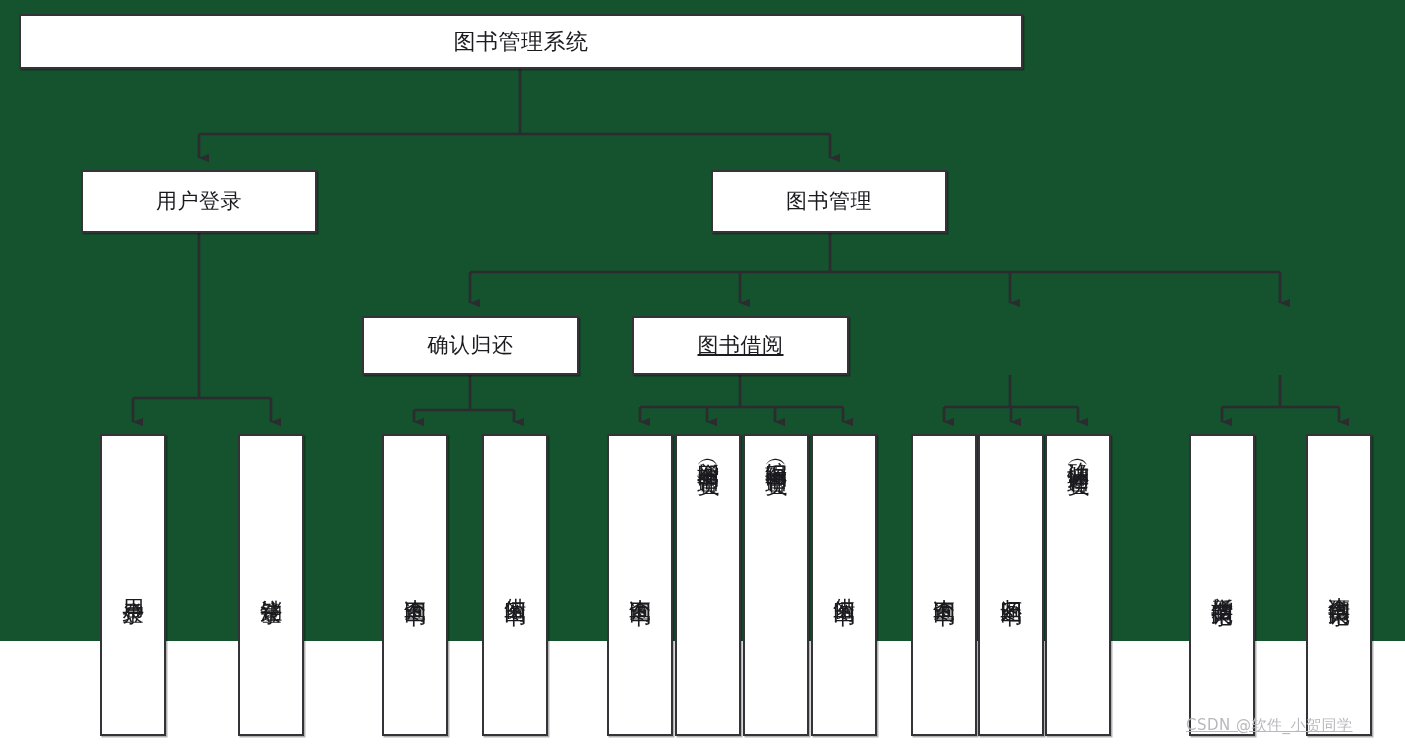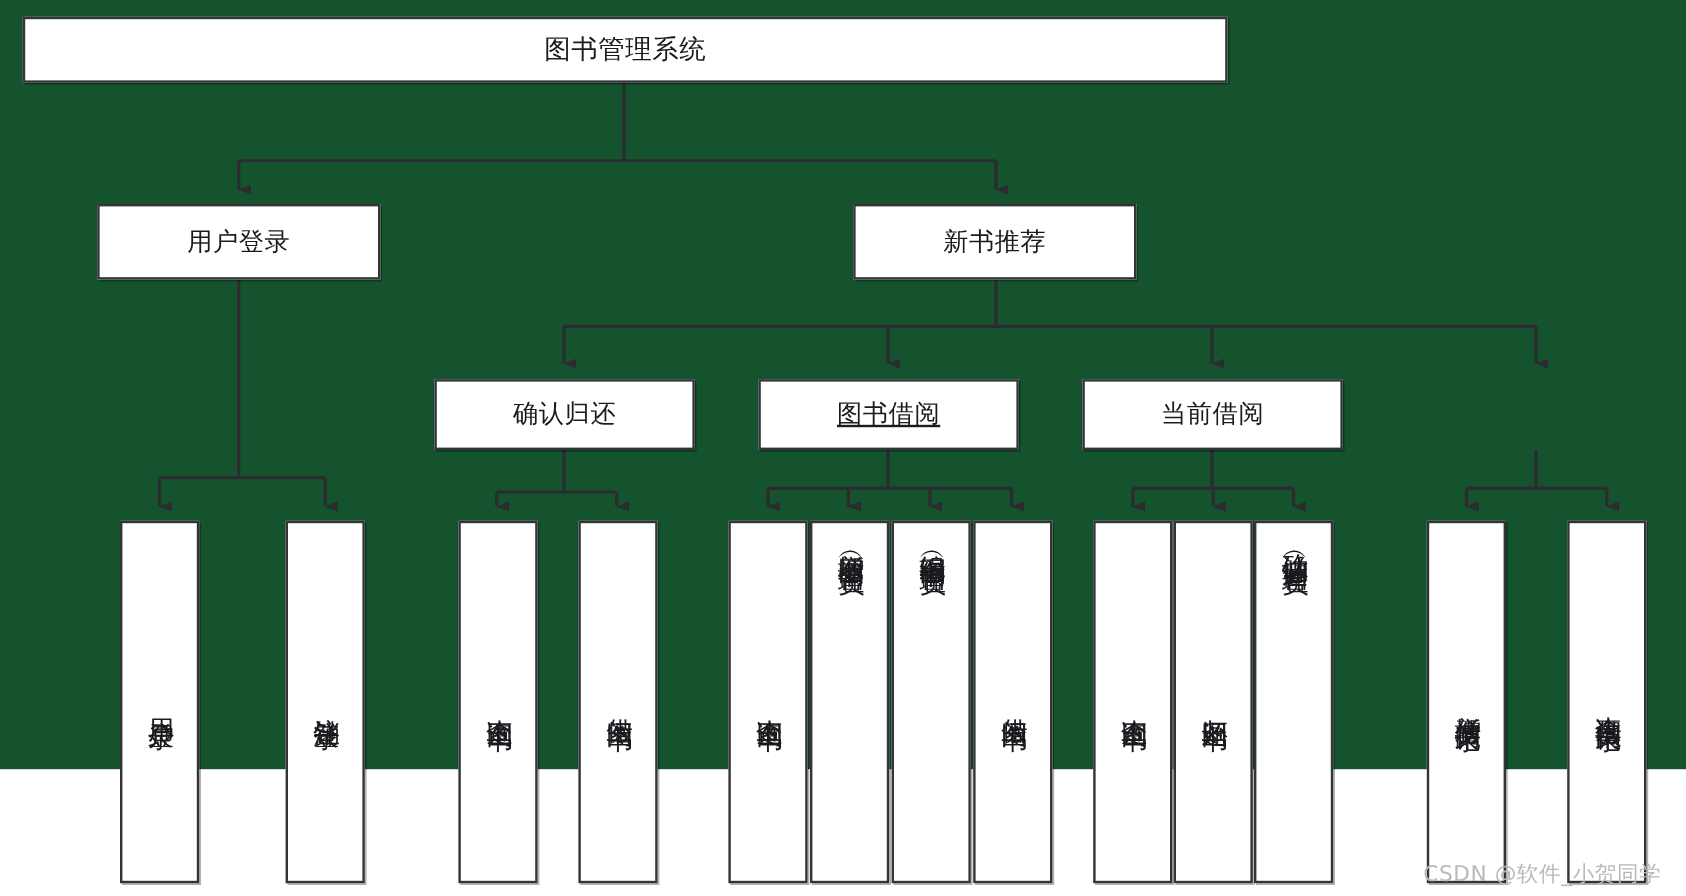--- a/index.html
+++ b/index.html
@@ -61,24 +61,25 @@
     transform: rotate(0deg);
   }
   .node.leaf.center-v {
     align-items: center;
     padding-top: 0;
   }
   #watermark {
     position: absolute;
     left: 1186px;
     top: 716px;
-    font-size: 18px;
+    font-size: 15px;
     color: #b9b9bd;
     white-space: nowrap;
     letter-spacing: 0.5px;
+    text-decoration: underline;
   }
 </style>
 </head>
 <body>
 
 <div id="diagram-root">
 
   <svg id="wires" viewBox="0 0 1405 747">
     <defs>
       <marker id="arrow" markerWidth="9" markerHeight="11" refX="4.2" refY="10.4" orient="auto" markerUnits="userSpaceOnUse">
@@ -130,31 +131,28 @@
   </svg>
 
   <div class="node root" style="left:19px; top:14px; width:1004px; height:55px;">
     <span class="label">图书管理系统</span>
   </div>
 
   <div class="node" style="left:81px; top:170px; width:236px; height:63px;">
     <span class="label">用户登录</span>
   </div>
   <div class="node" style="left:711px; top:170px; width:236px; height:63px;">
-    <span class="label">新书推荐</span>
+    <span class="label">图书管理</span>
   </div>
 
   <div class="node" style="left:362px; top:316px; width:217px; height:59px;">
     <span class="label">确认归还</span>
   </div>
   <div class="node" style="left:632px; top:316px; width:217px; height:59px;text-decoration:underline;">
     <span class="label">图书借阅</span>
-  </div>
-  <div class="node" style="left:902px; top:316px; width:217px; height:59px;">
-    <span class="label">当前借阅</span>
   </div>
 
   <div class="node leaf center-v" style="left:100px; top:434px; width:66px; height:302px;">
     <span class="label">用户登录</span>
   </div>
   <div class="node leaf center-v" style="left:238px; top:434px; width:66px; height:302px;">
     <span class="label">注销登录</span>
   </div>
 
   <div class="node leaf center-v" style="left:382px; top:434px; width:66px; height:302px;">

